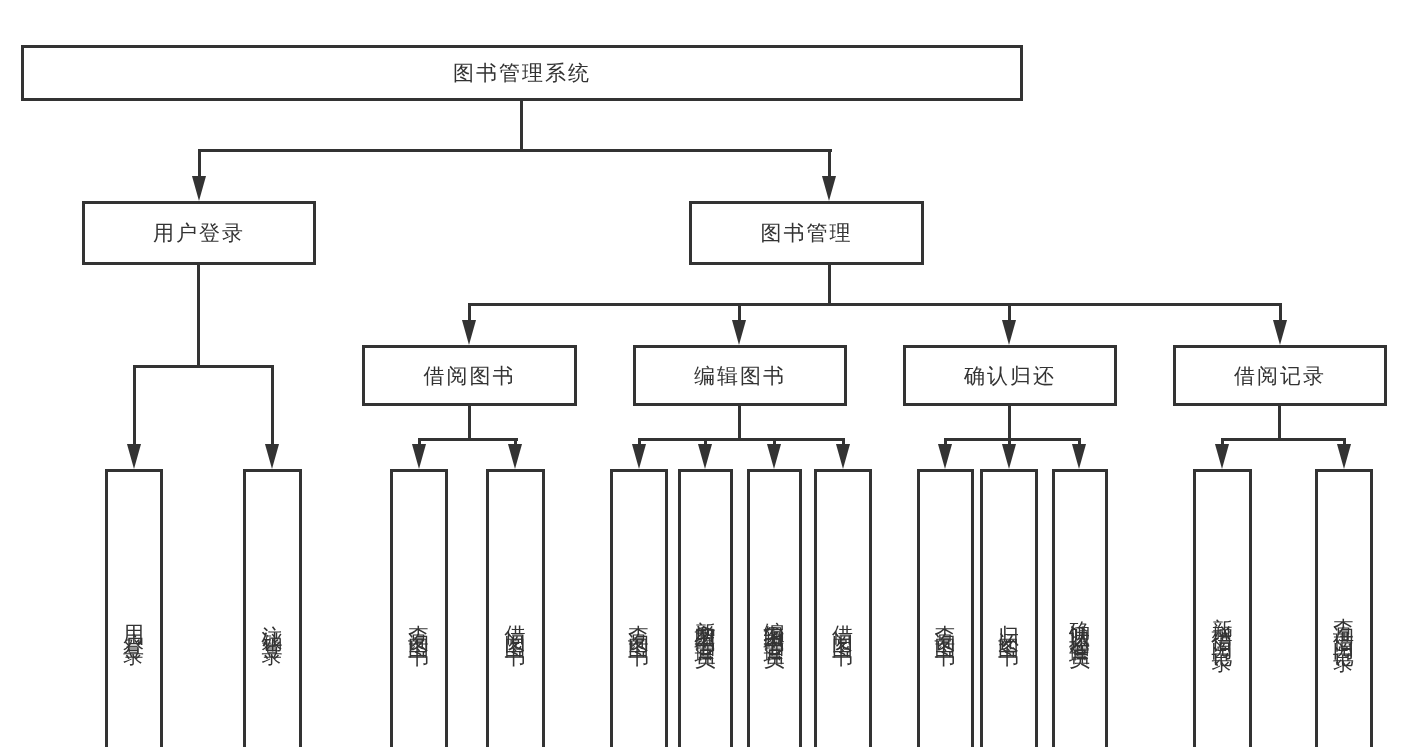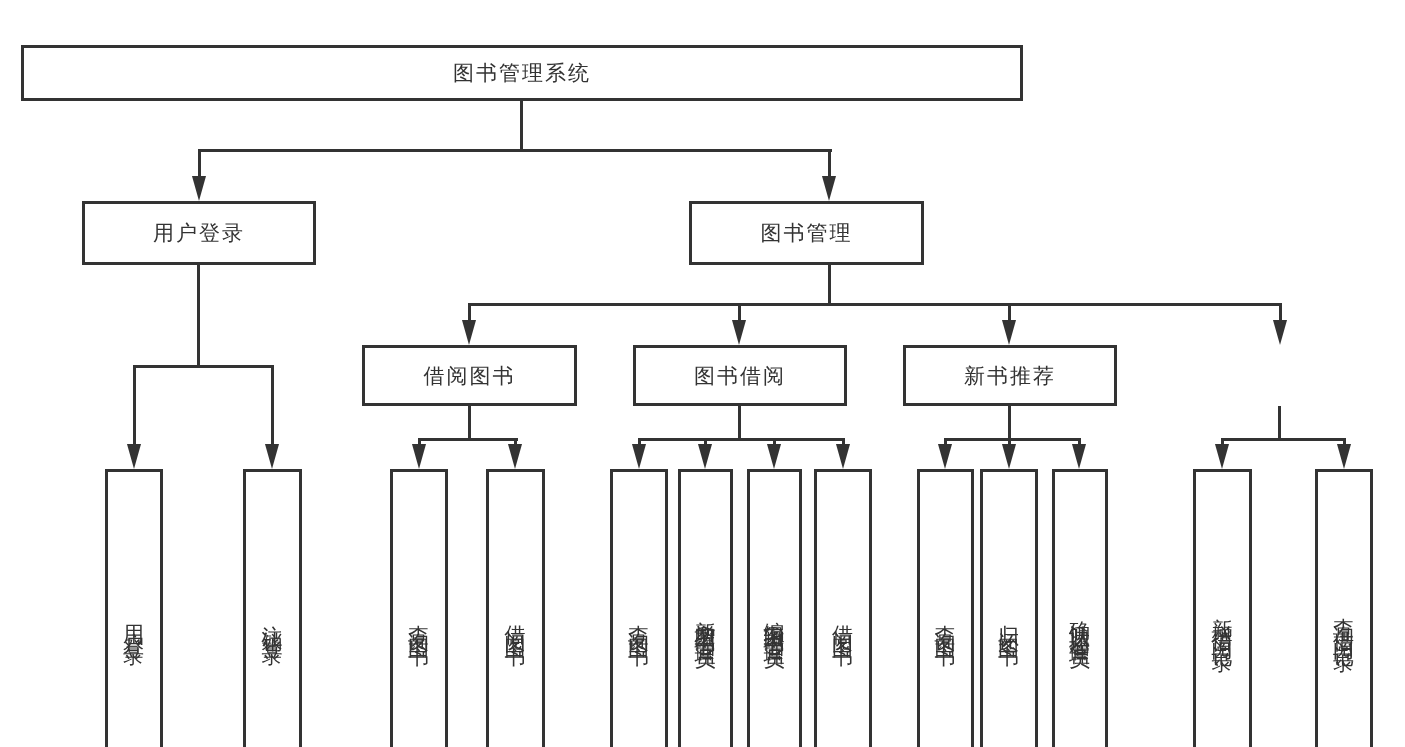--- a/index.html
+++ b/index.html
@@ -65,24 +65,25 @@
 <div id="canvas" style="--line: #333333; --text: #333333; --wm: #a9a9a9; --bg: #ffffff;">
 
   <div class="node" style="left:21px; top:13px; width:1002px; height:56px;">图书管理系统</div>
 
   <div class="node" style="left:82px; top:169px; width:234px; height:64px;">用户登录</div>
 
   <div class="node" style="left:689px; top:169px; width:235px; height:64px;">图书管理</div>
 
   <div class="node" style="left:362px; top:313px; width:215px; height:61px;">借阅图书</div>
 
-  <div class="node" style="left:633px; top:313px; width:214px; height:61px;">图书借阅</div>
+  <div class="node" style="left:633px; top:313px; width:214px; height:61px;">编辑图书</div>
 
-  <div class="node" style="left:903px; top:313px; width:214px; height:61px;">新书推荐</div>
+  <div class="node" style="left:903px; top:313px; width:214px; height:61px;">确认归还</div>
 
+  <div class="node" style="left:1173px; top:313px; width:214px; height:61px;">借阅记录</div>
 
   <div class="node vnode" style="left:105px; top:437px; width:58px; height:299px;">用户登录</div>
 
   <div class="node vnode" style="left:243px; top:437px; width:59px; height:299px;">注销登录</div>
 
   <div class="node vnode" style="left:390px; top:437px; width:58px; height:299px;">查询图书</div>
 
   <div class="node vnode" style="left:486px; top:437px; width:59px; height:299px;">借阅图书</div>
 
   <div class="node vnode" style="left:610px; top:437px; width:58px; height:299px;">查询图书</div>

